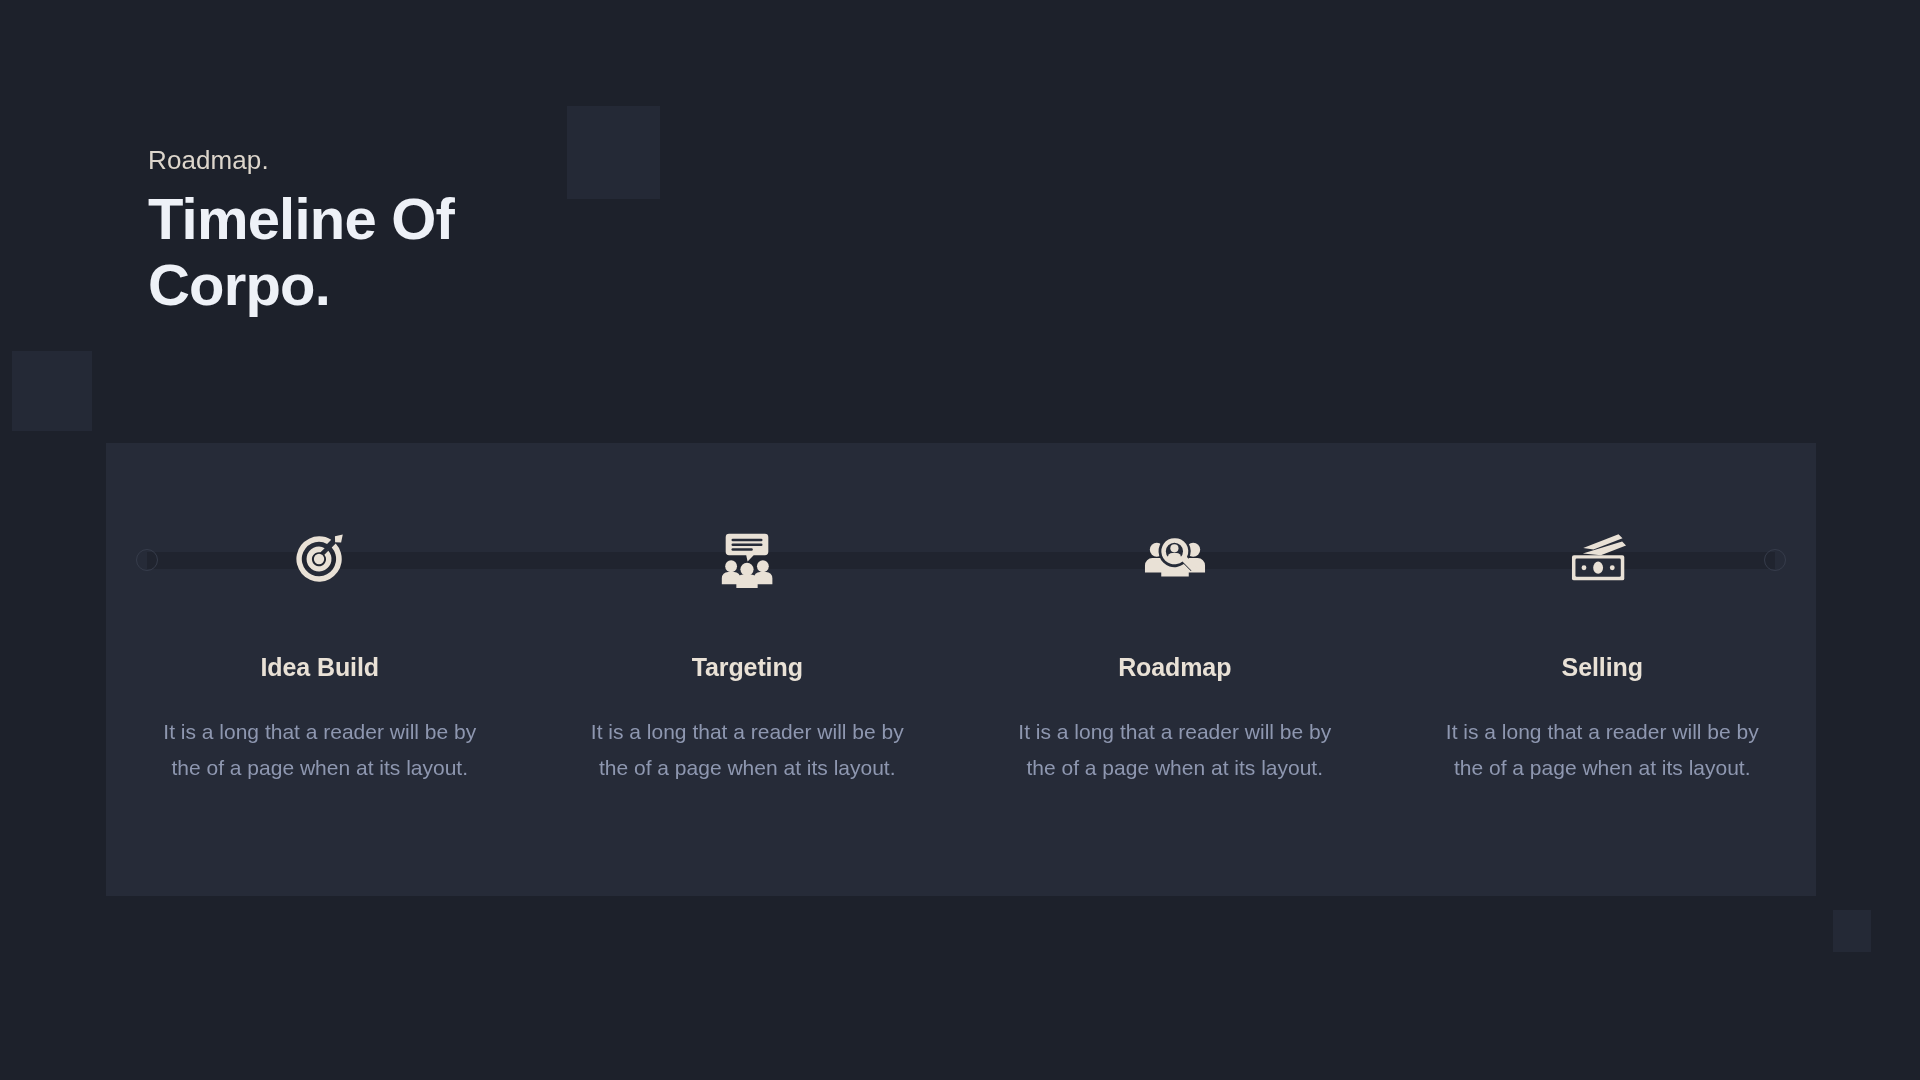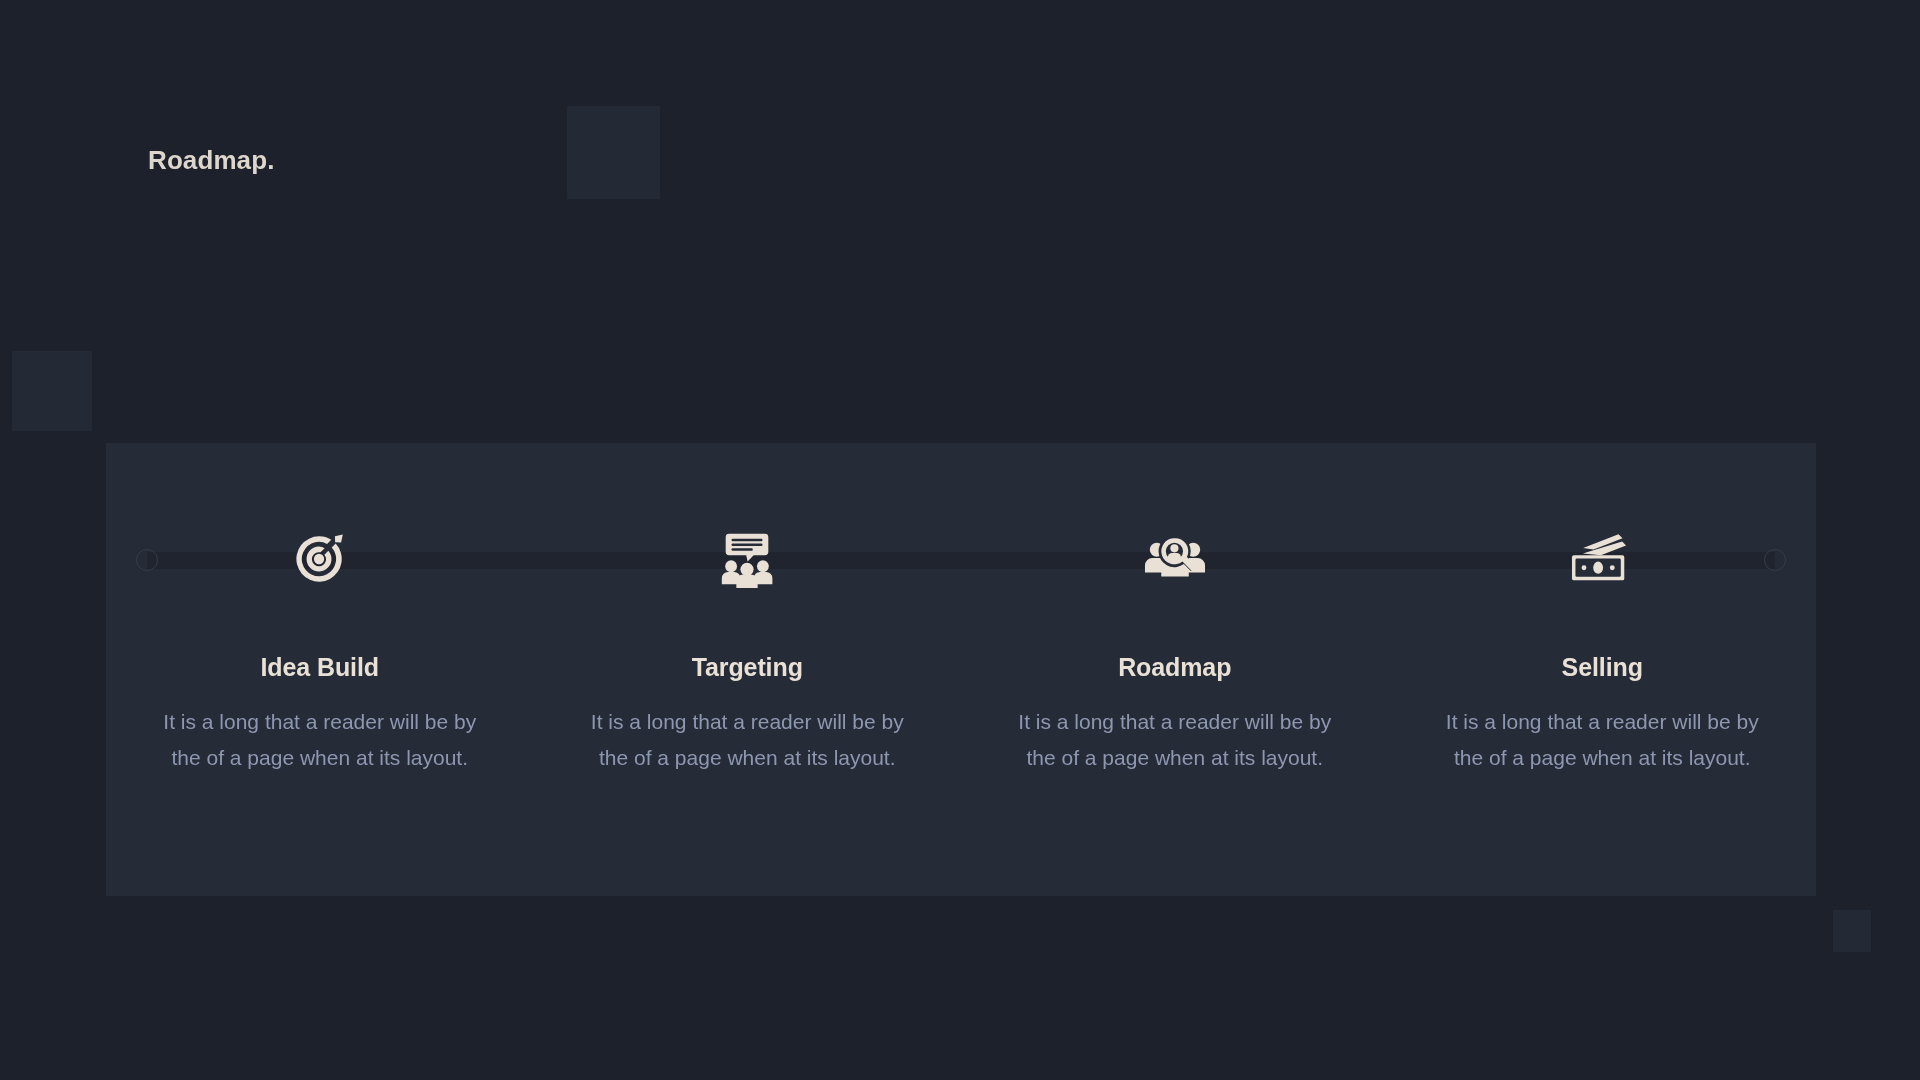--- a/index.html
+++ b/index.html
@@ -31,21 +31,21 @@
   
   .header {
     position: absolute;
     left: 148px;
     top: 145px;
     width: 700px;
   }
 
   .eyebrow {
     font-size: 26px;
-    font-weight: 700;
+    font-weight: 400;
     letter-spacing: 0.1px;
     color: #ddd6cc;
     line-height: 1.2;
     margin-bottom: 10px;
   }
 
   .headline {
     font-size: 58px;
     font-weight: 700;
     line-height: 1.13;
@@ -126,38 +126,39 @@
   .step-title {
     margin-top: 48px;
     font-size: 25px;
     font-weight: 700;
     letter-spacing: -0.1px;
     color: #e9e1d6;
     text-align: center;
   }
 
   .step-desc {
-    margin-top: 22px;
+    margin-top: 32px;
     width: 345px;
     font-size: 21px;
     font-weight: 400;
     line-height: 1.72;
     color: #8e97b0;
     text-align: center;
   }
 </style>
 </head>
 <body>
 
 <div class="deco deco-top"></div>
 <div class="deco deco-left"></div>
 <div class="deco deco-bottom"></div>
 
 <div class="header">
   <div class="eyebrow">Roadmap.</div>
+  <h1 class="headline">Timeline Of Corpo.</h1>
 </div>
 
 <div class="timeline-card">
 
   <div class="track-wrap">
     <div class="track-line"></div>
     <div class="track-cap left"></div>
     <div class="track-cap right"></div>
   </div>
 

